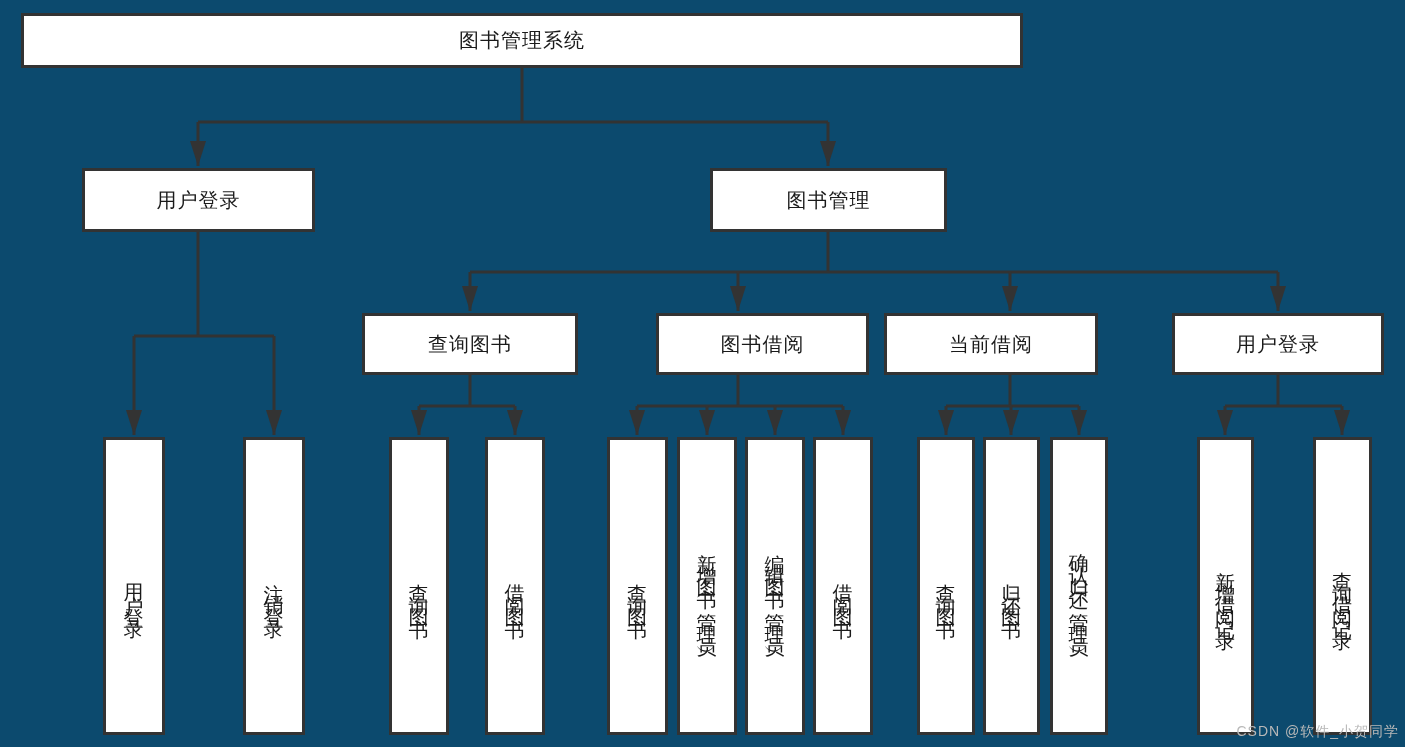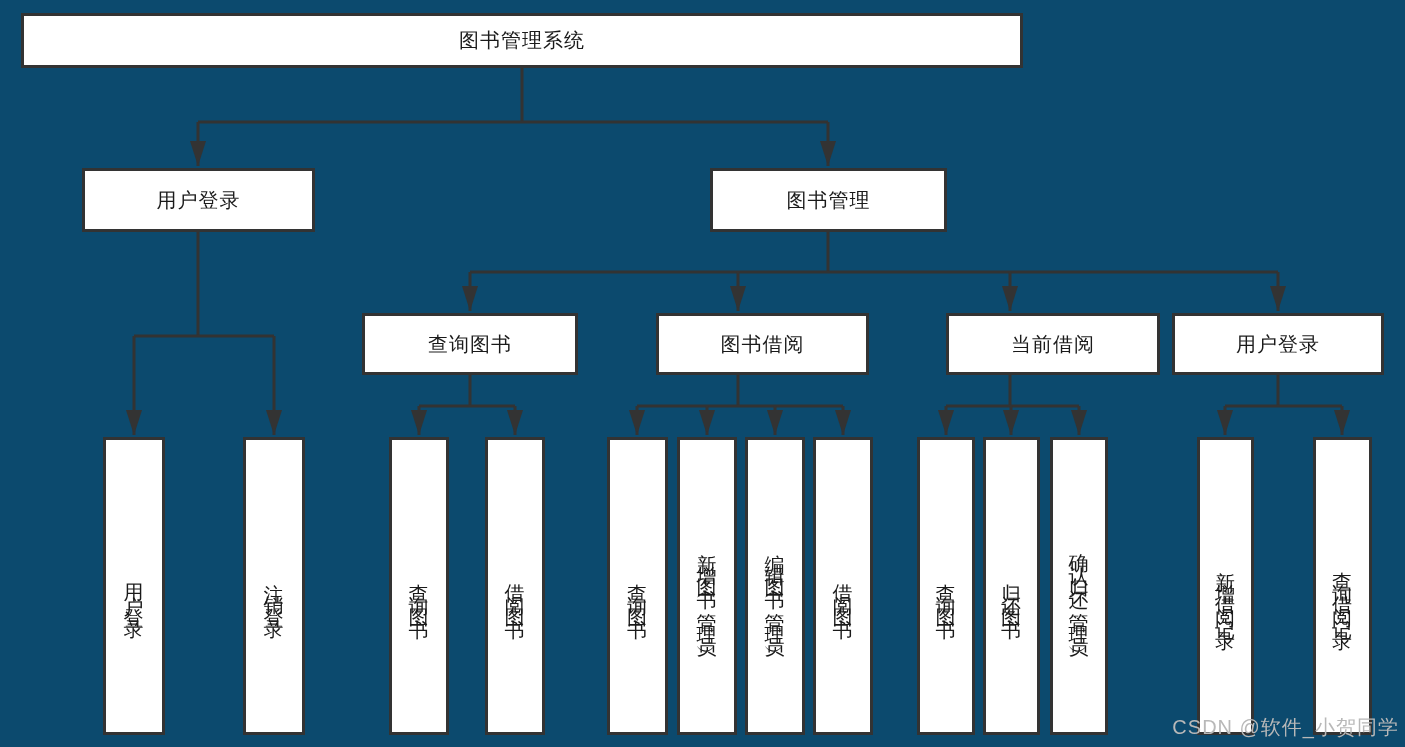--- a/index.html
+++ b/index.html
@@ -44,42 +44,42 @@
     padding-top: 12px; 
   }
   
   .n-root            { left: 21px;   top: 13px;  width: 1002px; height: 55px; }
   
   .n-user-login      { left: 82px;   top: 168px; width: 233px;  height: 64px; }
   .n-book-mgmt       { left: 710px;  top: 168px; width: 237px;  height: 64px; }
   
   .n-new-books       { left: 362px;  top: 313px; width: 216px;  height: 62px; }
   .n-book-borrow     { left: 632px;  top: 313px; width: 213px;  height: 62px; margin-left: 24px; }
-  .n-current-borrow  { left: 946px;  top: 313px; width: 214px;  height: 62px; }
+  .n-current-borrow  { left: 884px;  top: 313px; width: 214px;  height: 62px; }
   .n-borrow-records  { left: 1172px; top: 313px; width: 212px;  height: 62px; }
   
   .n-leaf-1  { left: 103px;  top: 437px; width: 62px; height: 298px; }
   .n-leaf-2  { left: 243px;  top: 437px; width: 62px; height: 298px; }
   .n-leaf-3  { left: 389px;  top: 437px; width: 60px; height: 298px; }
   .n-leaf-4  { left: 485px;  top: 437px; width: 60px; height: 298px; }
   .n-leaf-5  { left: 607px;  top: 437px; width: 61px; height: 298px; }
   .n-leaf-6  { left: 677px;  top: 437px; width: 60px; height: 298px; }
   .n-leaf-7  { left: 745px;  top: 437px; width: 60px; height: 298px; }
   .n-leaf-8  { left: 813px;  top: 437px; width: 60px; height: 298px; }
   .n-leaf-9  { left: 917px;  top: 437px; width: 58px; height: 298px; }
   .n-leaf-10 { left: 983px;  top: 437px; width: 57px; height: 298px; }
   .n-leaf-11 { left: 1050px; top: 437px; width: 58px; height: 298px; }
   .n-leaf-12 { left: 1197px; top: 437px; width: 57px; height: 298px; }
   .n-leaf-13 { left: 1313px; top: 437px; width: 59px; height: 298px; }
 
   #watermark {
     position: absolute;
     right: 6px;
     bottom: 6px;
-    font-size: 20px;
+    font-size: 14px;
     color: #b8b8b8;
     letter-spacing: 1px;
   }
 </style>
 </head>
 <body>
 
 <div id="stage">
 
   <svg id="connectors" viewBox="0 0 1405 747" xmlns="http://www.w3.org/2000/svg">

